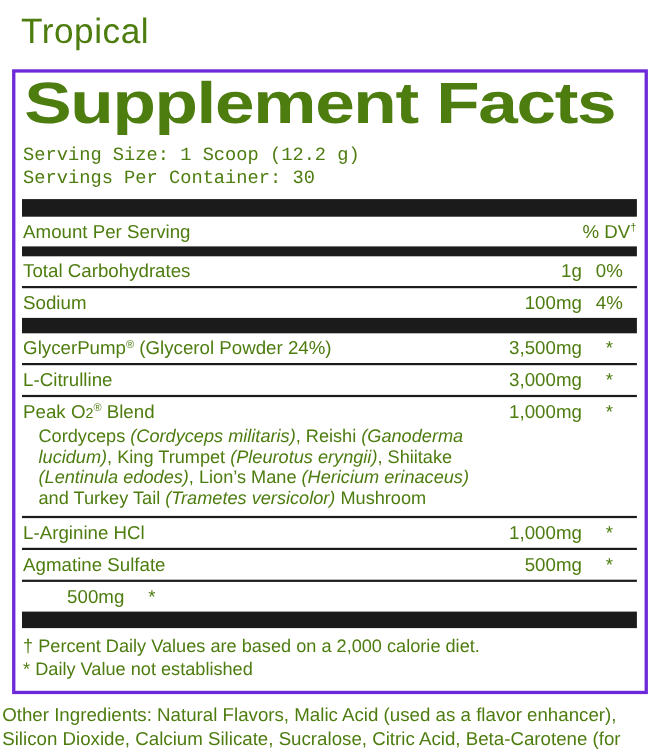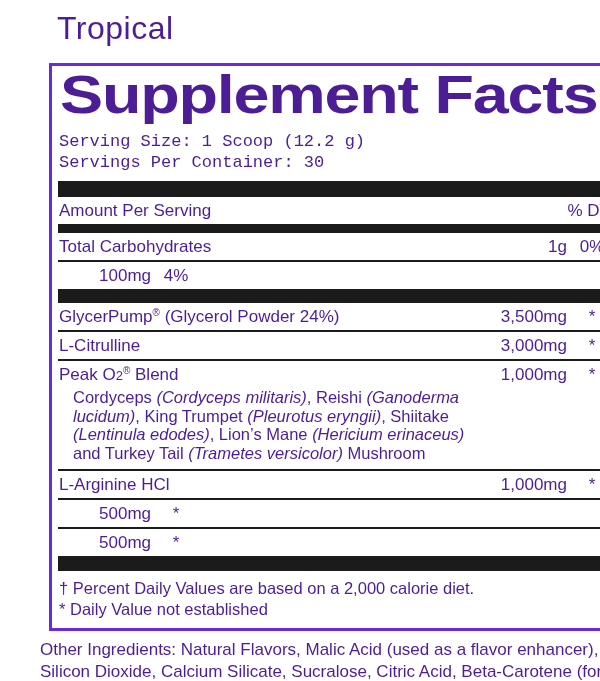--- a/index.html
+++ b/index.html
@@ -1,24 +1,23 @@
 <!DOCTYPE html>
 <html><head>
 <meta charset="utf-8">
 <style>
   html,body{margin:0;padding:0;background:#ffffff;}
   .page{
     position:relative;
     width:600px;height:681px;
     background:#ffffff;
-    color:#4c1d95;
+    color:#4d7c0f;
     font-family:"Liberation Sans", sans-serif;
     overflow:hidden;
     box-sizing:border-box;
-    padding-left:38px;
   }
   .flavor{
     margin:10px 0 0 19px;
     font-size:32px;
     line-height:36px;
     font-weight:400;
     letter-spacing:0.5px;
   }
   .box{
     box-sizing:border-box;
@@ -102,20 +101,21 @@
 
     <div class="bar b2"></div>
 
     <div class="row">
       <span class="name"><span>Total Carbohydrates</span></span>
       <span class="amt">1g</span>
       <span class="dv">0%</span>
     </div>
     <div class="rule"></div>
     <div class="row">
+      <span class="name"><span>Sodium</span></span>
       <span class="amt">100mg</span>
       <span class="dv">4%</span>
     </div>
 
     <div class="bar b3"></div>
 
     <div class="row">
       <span class="name"><span>GlycerPump</span><sup>®</sup><span> (Glycerol Powder 24%)</span></span>
       <span class="amt">3,500mg</span>
       <span class="dv">*</span>
@@ -138,20 +138,21 @@
     <div class="rule"></div>
 
     <div class="row">
       <span class="name"><span>L-Arginine HCl</span></span>
       <span class="amt">1,000mg</span>
       <span class="dv">*</span>
     </div>
     <div class="rule"></div>
 
     <div class="row">
+      <span class="name"><span>Agmatine Sulfate</span></span>
       <span class="amt">500mg</span>
       <span class="dv">*</span>
     </div>
     <div class="rule"></div>
 
     <div class="row">
       <span class="amt">500mg</span>
       <span class="dv">*</span>
     </div>
 

